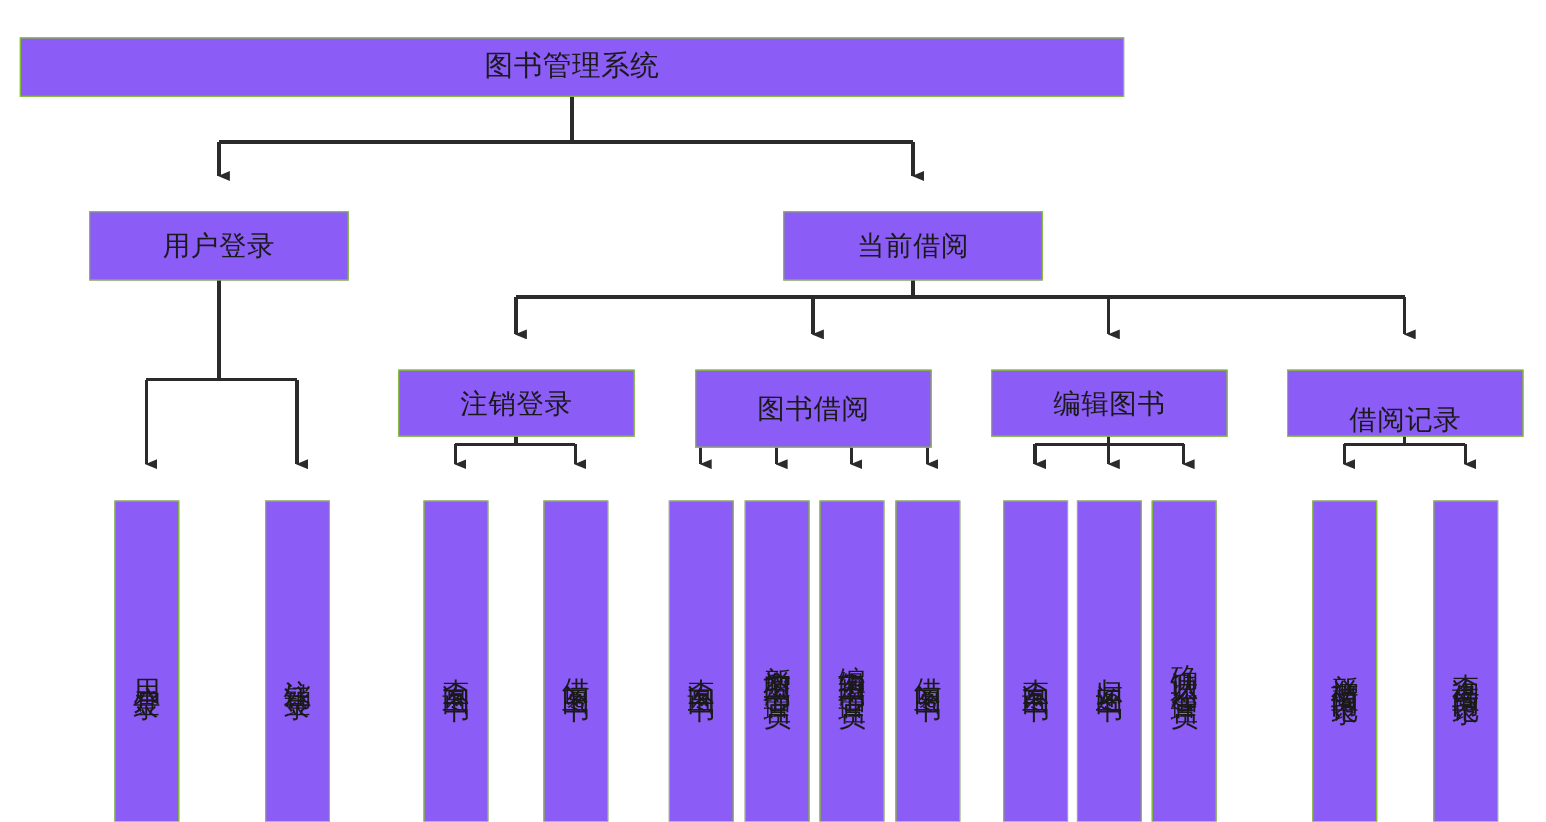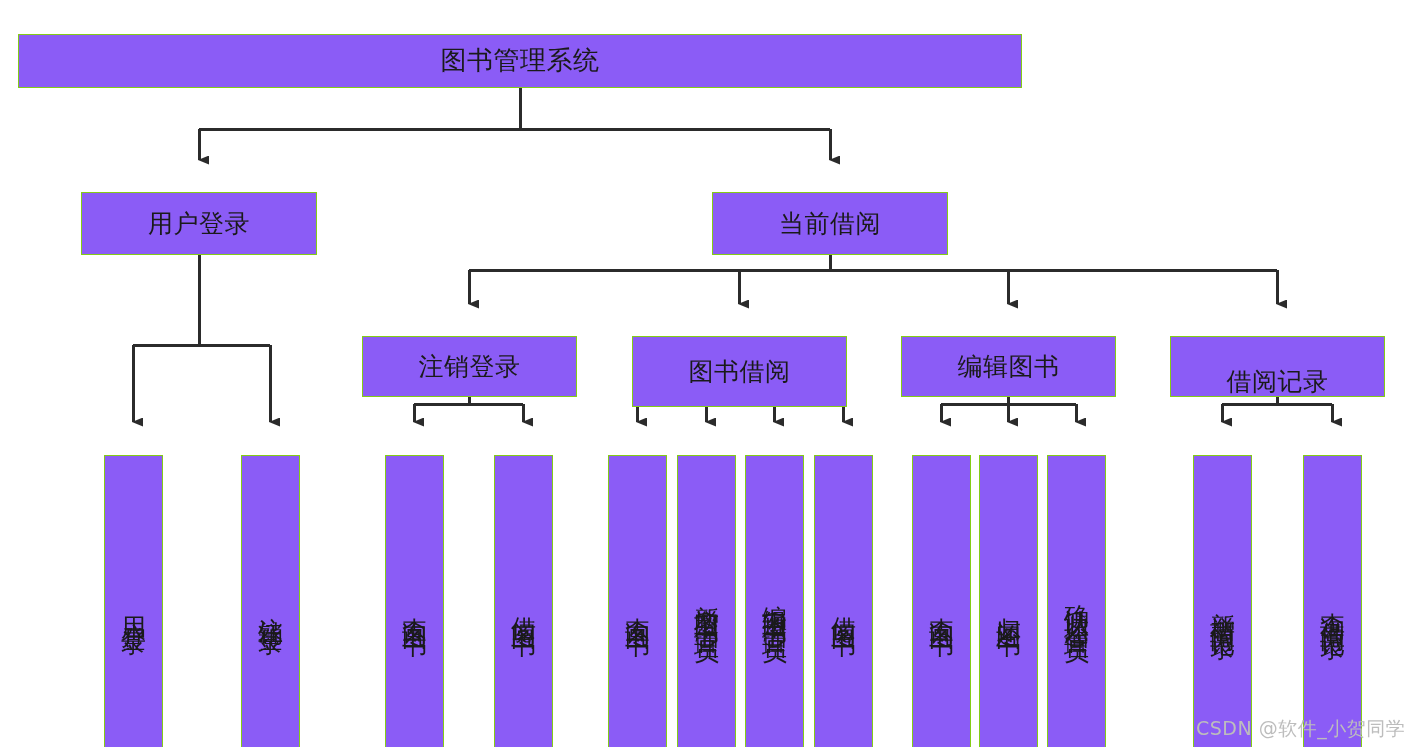--- a/index.html
+++ b/index.html
@@ -197,17 +197,14 @@
     <span class="node-label">确认归还（管理员）</span>
   </div>
 
   <div class="node vert" style="left:1193px; top:433px; width:59px; height:304px;">
     <span class="node-label">新增借阅记录</span>
   </div>
   <div class="node vert" style="left:1303px; top:433px; width:59px; height:304px;">
     <span class="node-label">查询借阅记录</span>
   </div>
 
-  <div class="watermark" style="left:1196px; top:716px;">
-    <span>CSDN @软件_小贺同学</span>
-  </div>
 
 </div>
 
 </body></html>

